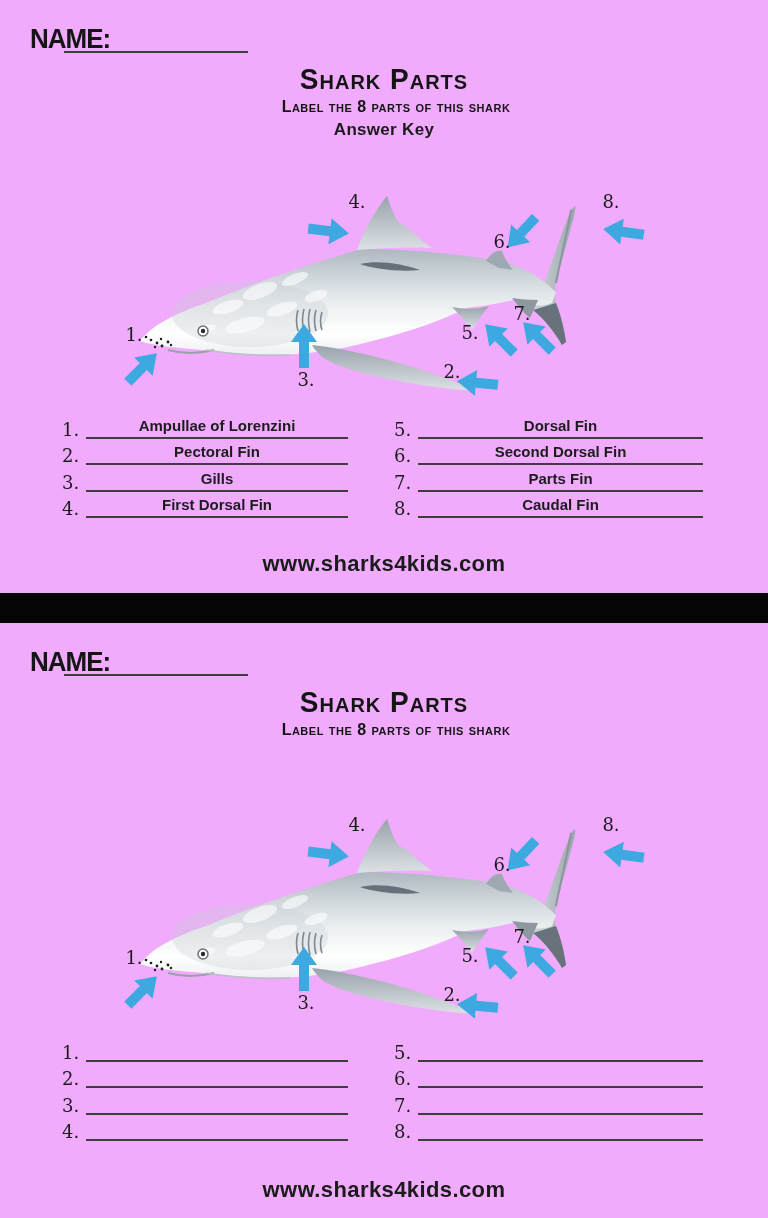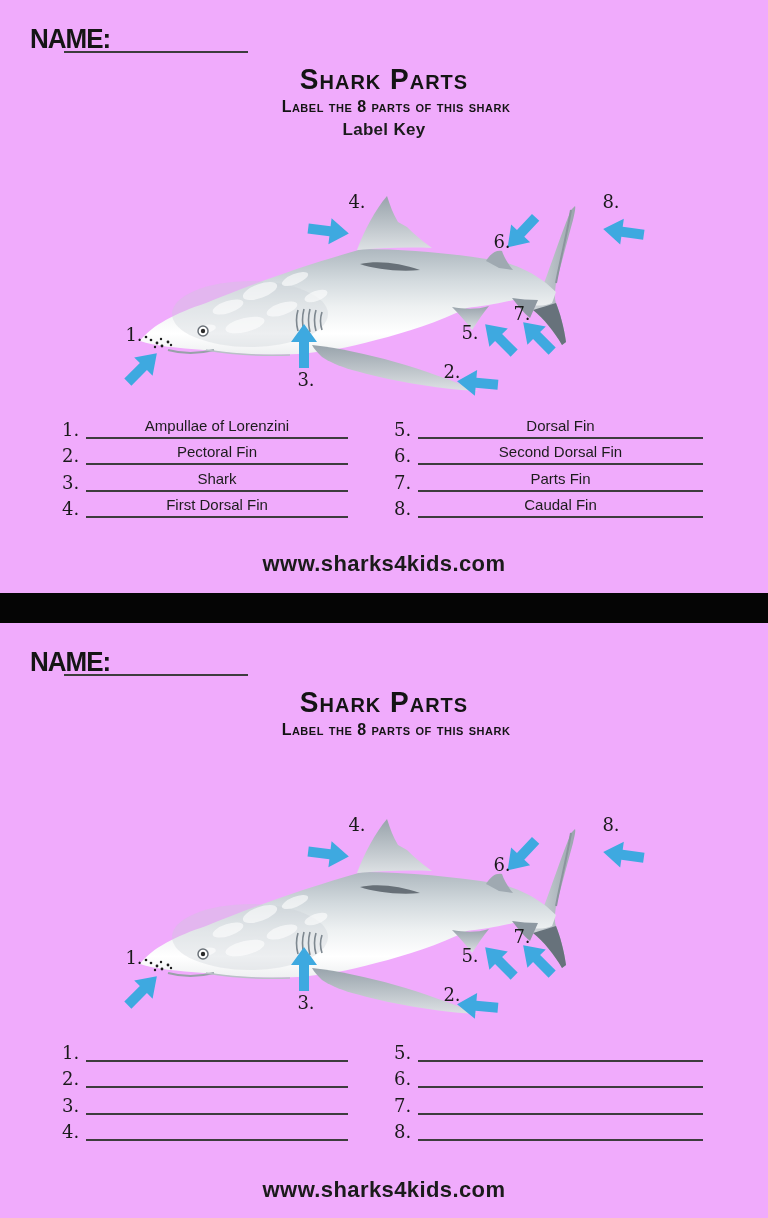--- a/index.html
+++ b/index.html
@@ -31,21 +31,21 @@
 
   .answers{position:absolute;top:412px;}
   .col-l{left:62px;}
   .col-r{left:394px;}
   .ans-row{height:26.5px;display:flex;align-items:flex-end;}
   .ans-num{width:24px;font-family:"DejaVu Serif", serif;font-size:18px;line-height:1;
            padding-bottom:0px;color:#1a1a1a;}
   .ans-line{border-bottom:2px solid #3d3d3d;text-align:center;}
   .col-l .ans-line{width:262px;}
   .col-r .ans-line{width:285px;}
-  .ans-text{display:block;font-size:15px;font-weight:400;line-height:1.1;
+  .ans-text{display:block;font-size:15px;font-weight:700;line-height:1.1;
             padding-bottom:2px;color:#1c1c1c;min-height:17px;}
 
   .footer-url{position:absolute;left:0;top:551px;width:768px;text-align:center;
               font-size:22px;font-weight:700;letter-spacing:.4px;color:#1b1b1b;}
   .defs-hidden{position:absolute;width:0;height:0;overflow:hidden;}
 </style>
 </head>
 <body>
 
 <svg class="defs-hidden" xmlns="http://www.w3.org/2000/svg" aria-hidden="true">
@@ -136,21 +136,21 @@
 </svg>
 
 <div class="scanline-top"></div>
 <div class="scanline-corner"></div>
 
 <div class="page page1">
   <div class="name-label">NAME:</div>
   <div class="name-line"></div>
   <div class="page-title">Shark Parts</div>
   <div class="page-subtitle">Label the 8 parts of this shark</div>
-  <div class="answer-key-note">Label Key</div>
+  <div class="answer-key-note">Answer Key</div>
 
   <div class="panel">
     <svg class="panel-svg" viewBox="0 0 560 231">
         <use href="#shark-panel" xlink:href="#shark-panel"></use>
       </svg>
     <span class="marker" style="left:24px;top:155px">1.</span>
     <span class="marker" style="left:342px;top:192px">2.</span>
     <span class="marker" style="left:196px;top:200px">3.</span>
     <span class="marker" style="left:247px;top:22px">4.</span>
     <span class="marker" style="left:360px;top:153px">5.</span>
@@ -168,21 +168,21 @@
     </div>
     <div class="ans-row">
       <span class="ans-num">2.</span>
       <span class="ans-line">
           <span class="ans-text">Pectoral Fin</span>
         </span>
     </div>
     <div class="ans-row">
       <span class="ans-num">3.</span>
       <span class="ans-line">
-          <span class="ans-text">Shark</span>
+          <span class="ans-text">Gills</span>
         </span>
     </div>
     <div class="ans-row">
       <span class="ans-num">4.</span>
       <span class="ans-line">
           <span class="ans-text">First Dorsal Fin</span>
         </span>
     </div>
   </div>
   <div class="answers col-r">

